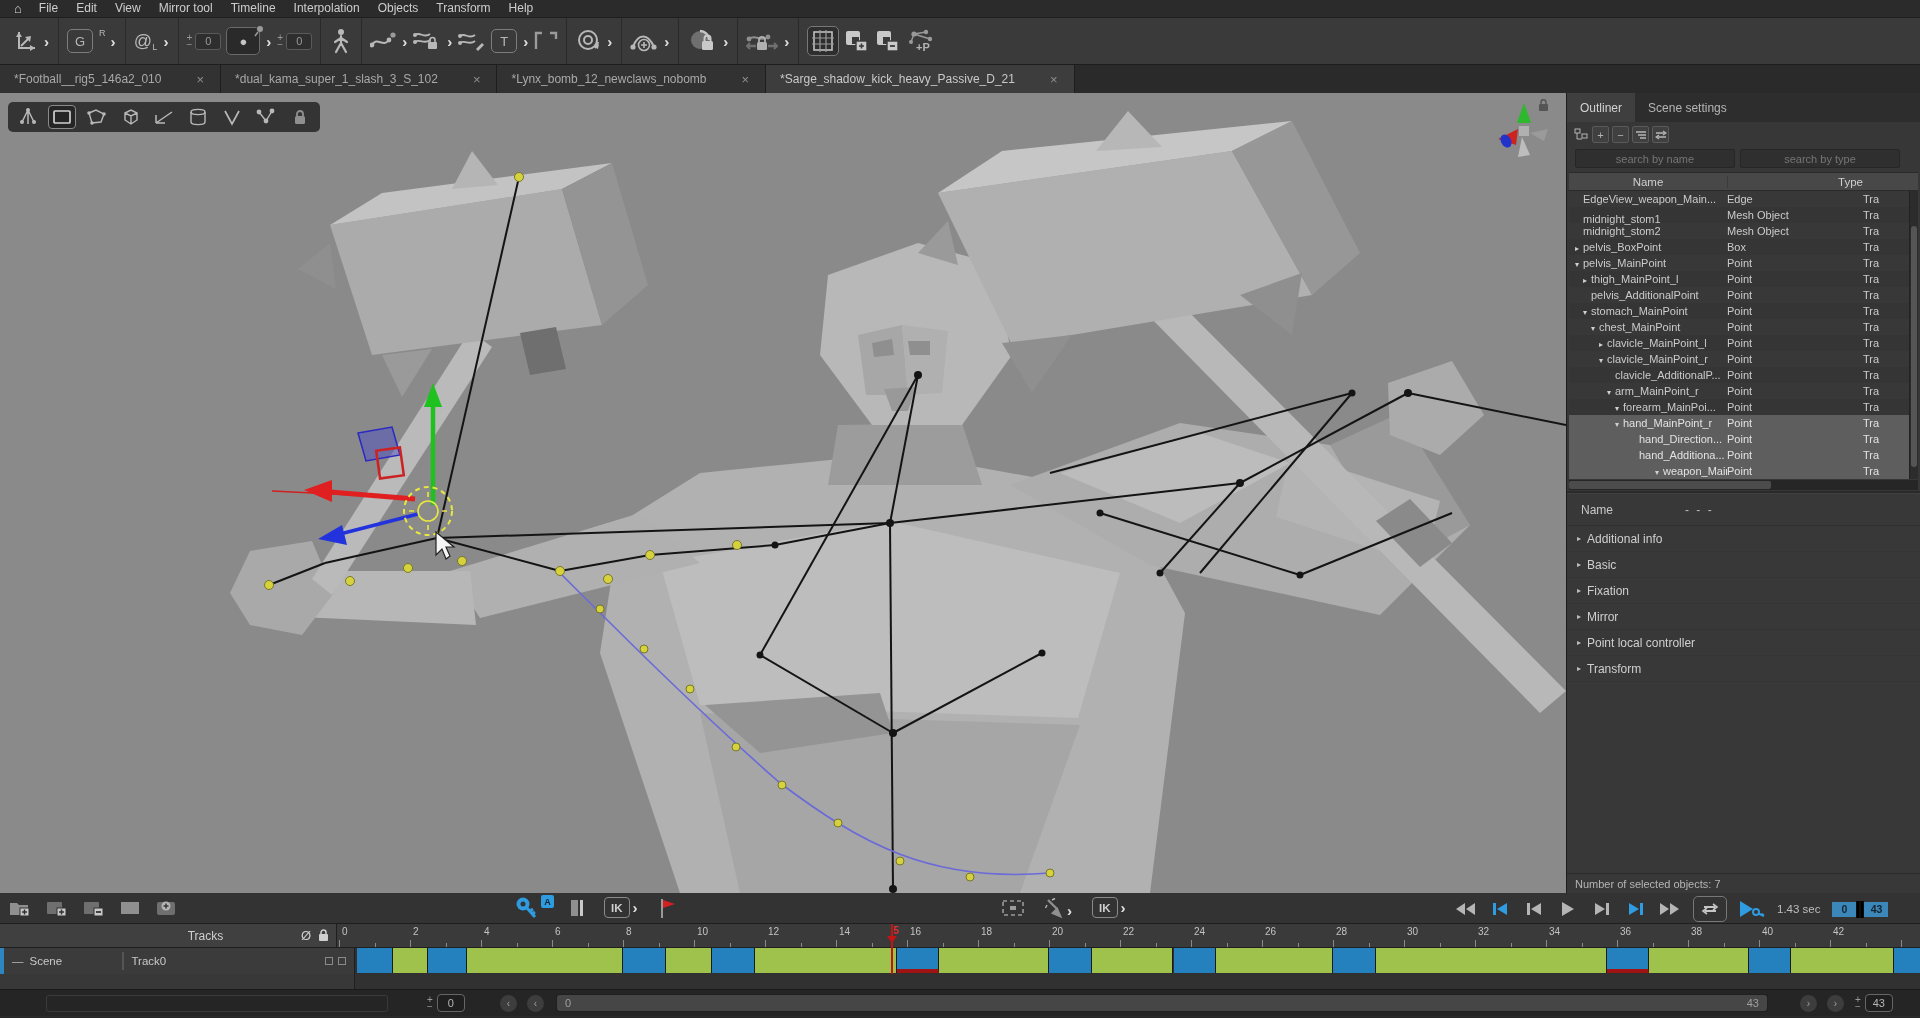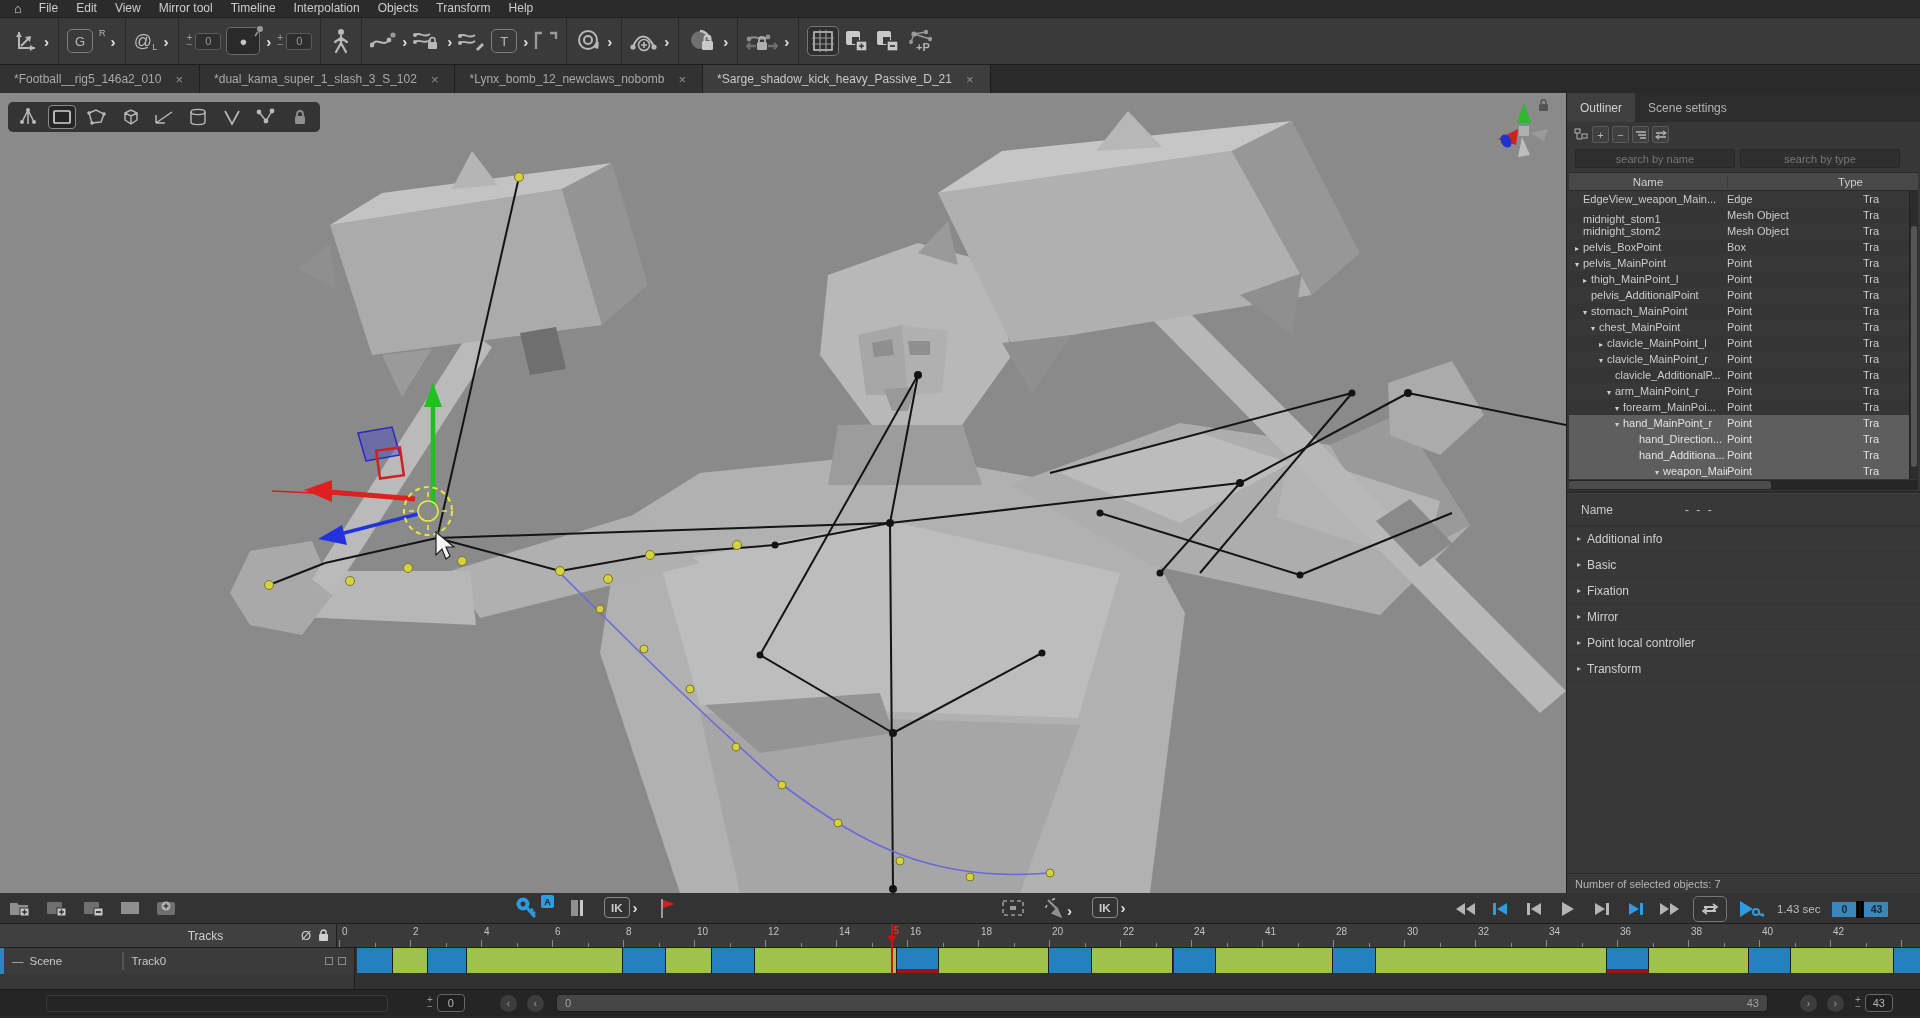--- a/index.html
+++ b/index.html
@@ -18,21 +18,21 @@
   .stepper{display:flex;align-items:center;gap:3px}
   .stepcol{display:flex;flex-direction:column;line-height:7px;font-size:10px;color:#999;align-items:center}
   .stepval{width:26px;height:17px;background:#2e2e2e;border:1px solid #5a5a5a;border-radius:3px;color:#9a9a9a;font-size:11px;display:flex;align-items:center;justify-content:center}
   .dotbtn{width:34px;height:28px;background:#2a2a2a;border:1px solid #6a6a6a;border-radius:5px;display:flex;align-items:center;justify-content:center;position:relative}
   .pin{position:absolute;top:-5px;right:-6px}
   .boxbtn{width:26px;height:24px;border:1px solid #7d7d7d;border-radius:5px;display:flex;align-items:center;justify-content:center;color:#b8b8b8;font-size:13px}
   .gsup{font-size:9px;color:#b8b8b8;position:relative;top:-8px;left:1px}
   .gridactive{background:#2e2e2e;border:1px solid #777;border-radius:5px;width:32px;height:30px}
   
   .tabbar{height:28px;background:#2a2a2a;display:flex;align-items:stretch}
-  .dtab{display:flex;align-items:center;gap:12px;padding:0 14px;background:#323232;border-right:1px solid #1e1e1e;font-size:12px;color:#a9a9a9;white-space:nowrap}
+  .dtab{display:flex;align-items:center;gap:33px;padding:0 14px;background:#323232;border-right:1px solid #1e1e1e;font-size:12px;color:#a9a9a9;white-space:nowrap}
   .dtab.active{background:#3d3d3d;color:#c9c9c9}
   .dtab .close{color:#8f8f8f;font-size:13px;padding:0 2px}
   
   .main{display:flex;height:800px}
   .viewport{position:relative;width:1566px;height:800px;background:#8a8a8a;overflow:hidden}
   .viewport svg.scene{position:absolute;left:0;top:0}
   .vtools{position:absolute;left:8px;top:9px;display:flex;align-items:center;gap:6px;background:rgba(44,44,44,.92);border-radius:5px;padding:3px 6px}
   .vtool{width:28px;height:24px;display:flex;align-items:center;justify-content:center;border-radius:4px}
   .vtool.active{background:#252525;border:1px solid #8a8a8a}
   .vgizmo{position:absolute;left:1492px;top:6px;width:64px;height:64px}
@@ -913,21 +913,21 @@
         <span class="tick" style="left: 712px; height: 7px;"></span>
         <span class="num" style="left: 715px;">20</span>
         <span class="tick" style="left: 747.5px; height: 4px;"></span>
         <span class="tick" style="left: 783px; height: 7px;"></span>
         <span class="num" style="left: 786px;">22</span>
         <span class="tick" style="left: 818.5px; height: 4px;"></span>
         <span class="tick" style="left: 854px; height: 7px;"></span>
         <span class="num" style="left: 857px;">24</span>
         <span class="tick" style="left: 889.5px; height: 4px;"></span>
         <span class="tick" style="left: 925px; height: 7px;"></span>
-        <span class="num" style="left: 928px;">41</span>
+        <span class="num" style="left: 928px;">26</span>
         <span class="tick" style="left: 960.5px; height: 4px;"></span>
         <span class="tick" style="left: 996px; height: 7px;"></span>
         <span class="num" style="left: 999px;">28</span>
         <span class="tick" style="left: 1031.5px; height: 4px;"></span>
         <span class="tick" style="left: 1067px; height: 7px;"></span>
         <span class="num" style="left: 1070px;">30</span>
         <span class="tick" style="left: 1102.5px; height: 4px;"></span>
         <span class="tick" style="left: 1138px; height: 7px;"></span>
         <span class="num" style="left: 1141px;">32</span>
         <span class="tick" style="left: 1173.5px; height: 4px;"></span>

